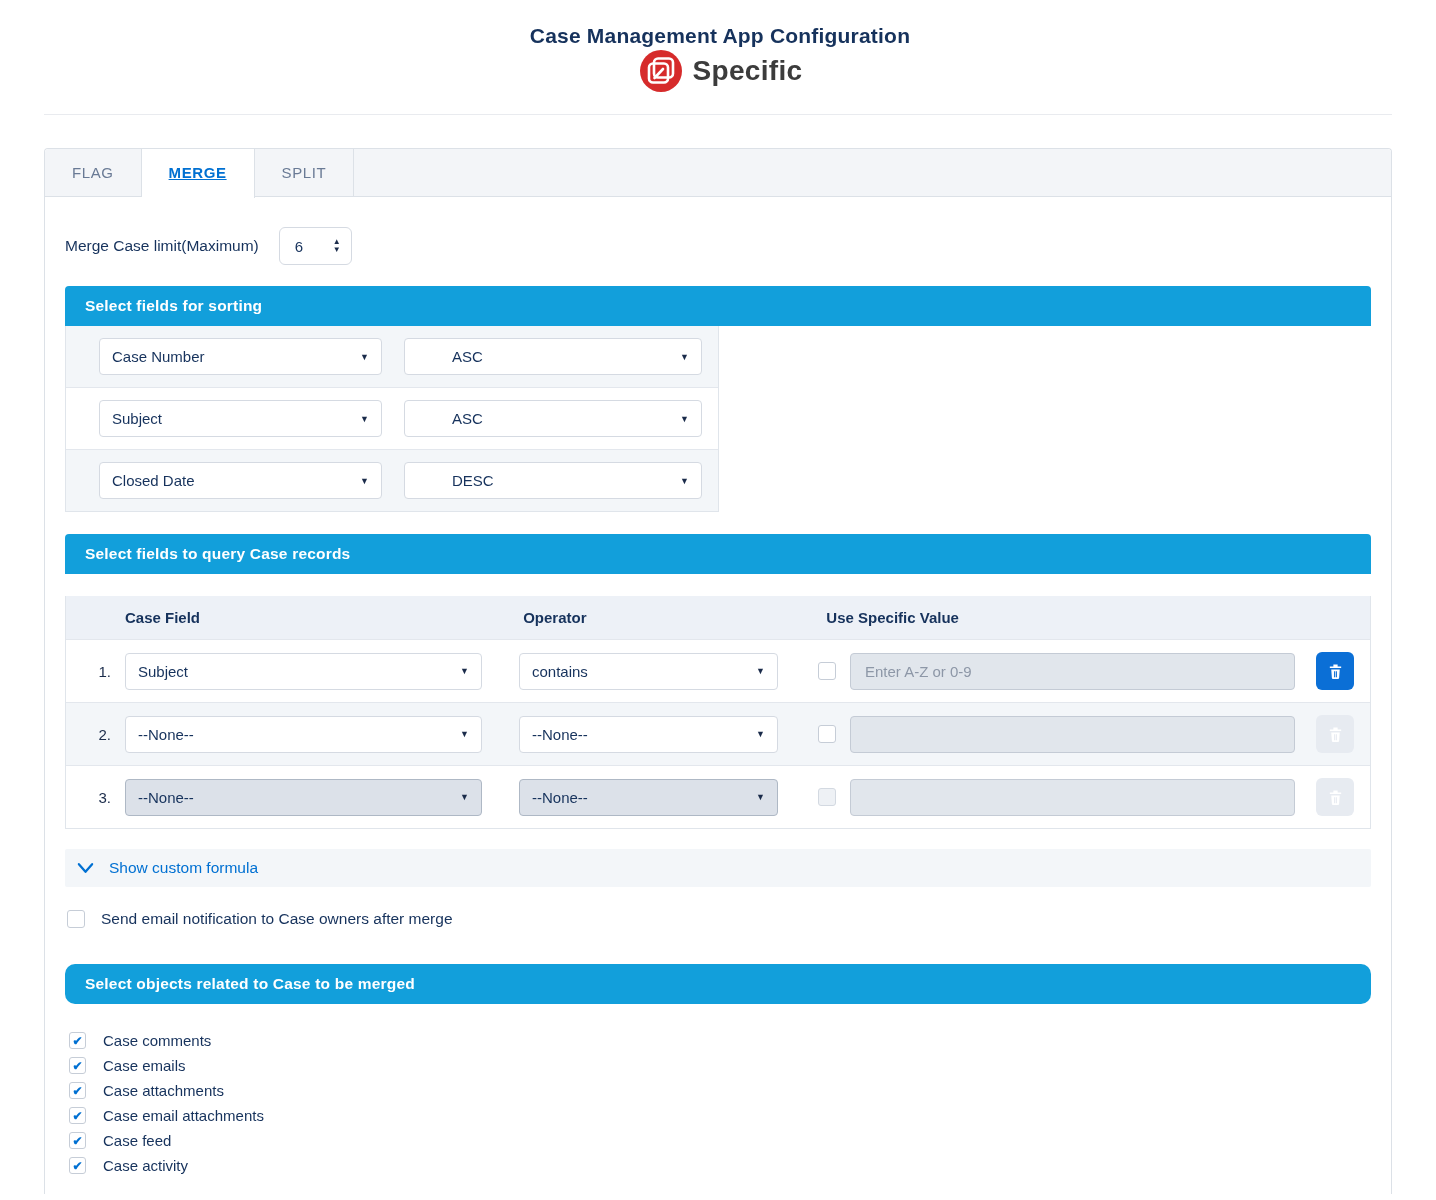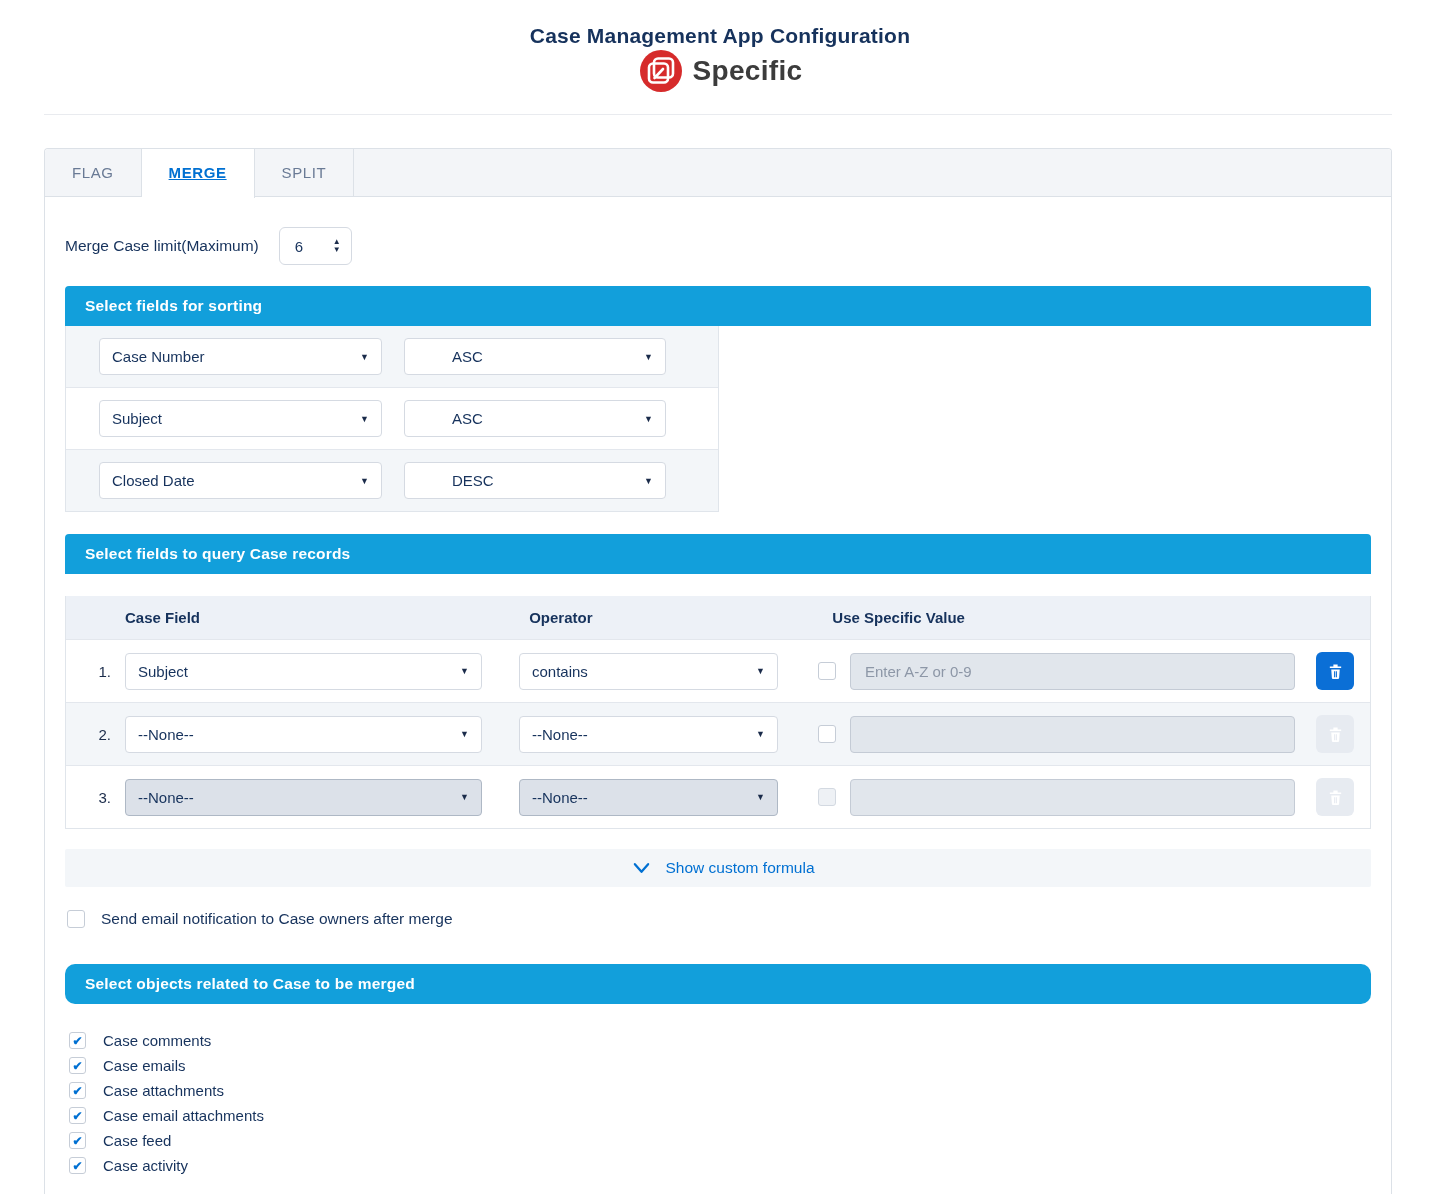--- a/index.html
+++ b/index.html
@@ -43,28 +43,28 @@
   .sort-table { width: 654px; border: 1px solid #e0e5eb; border-top: none; }
   .sort-row { display: flex; align-items: center; gap: 22px; padding: 12px 0 12px 33px;
     border-bottom: 1px solid #e3e7ed; }
   .sort-row:last-child { border-bottom: none; }
   .sort-row:nth-child(odd) { background: #f3f6f9; }
   .sort-row:nth-child(even) { background: #fff; }
   .select-box { height: 37px; background: #fff; border: 1px solid #d5dae2; border-radius: 4px;
     display: flex; align-items: center; justify-content: space-between; padding: 0 12px;
     font-size: 15px; color: #16325c; cursor: pointer; }
   .select-box .caret { font-size: 9px; color: #1a2b4a; }
-  .w-field { width: 283px; } .w-order { width: 262px; padding-left: 47px; }
+  .w-field { width: 283px; } .w-order { width: 298px; padding-left: 47px; }
 
   
   .query-table { margin-top: 22px; border: 1px solid #e0e5eb; border-top: none; }
   .q-colhead { background: #edf1f7; padding: 13px 0 13px 59px; font-size: 15px; font-weight: 700;
     color: #16325c; border-bottom: 1px solid #e3e7ed; }
   .q-colhead .c1 { display: inline-block; width: 394px; }
-  .q-colhead .c2 { display: inline-block; width: 299px; margin-left: 6px; }
+  .q-colhead .c2 { display: inline-block; width: 299px; }
   .q-row { display: flex; align-items: center; padding: 12px 16px 12px 0; border-bottom: 1px solid #e3e7ed; }
   .q-row:last-child { border-bottom: none; }
   .q-row.alt { background: #f3f6f9; }
   .q-num { width: 45px; text-align: right; margin-right: 14px; font-size: 15px; color: #1a2b4a; }
   .q-field { width: 357px; margin-right: 37px; }
   .q-operator { width: 259px; margin-right: 40px; }
   .checkbox { width: 18px; height: 18px; border: 1px solid #c6cdd7; border-radius: 3px;
     background: #fff; display: inline-flex; align-items: center; justify-content: center;
     cursor: pointer; flex: none; }
   .checkbox.dim { background: #eef1f5; border-color: #d3d9e1; }
@@ -73,21 +73,21 @@
     border-radius: 4px; margin-right: 21px; font-size: 15px; color: #16325c; padding: 0 14px;
     font-family: "Liberation Sans", sans-serif; }
   .q-value::placeholder { color: #8d97a7; opacity: 1; }
   .trash-btn { width: 38px; height: 38px; border: none; border-radius: 6px; background: #0b6fd6;
     display: flex; align-items: center; justify-content: center; cursor: pointer; flex: none; }
   .trash-btn.disabled { background: #e7ebf1; cursor: default; }
   .select-box.disabled { background: #dce1e9; border-color: #aeb8c5; cursor: default; }
 
   
   .formula-bar { margin-top: 20px; background: #f3f6f9; border-radius: 2px; height: 38px;
-    display: flex; align-items: center; gap: 15px; padding-left: 12px; cursor: pointer; justify-content: center; }
+    display: flex; align-items: center; gap: 15px; padding-left: 12px; cursor: pointer; }
   .formula-label { color: #0070d2; font-size: 15.5px; }
   .email-row { margin-top: 23px; display: flex; align-items: center; gap: 16px; padding-left: 2px; }
   .email-label { font-size: 15.5px; color: #16325c; }
 
   
   .objects-header { margin-top: 36px; }
   .objects-list { margin-top: 24px; padding-left: 4px; }
   .obj-item { display: flex; align-items: center; gap: 17px; height: 25px; }
   .checkbox.small { width: 17px; height: 17px; }
   .checkmark { color: #0070d2; font-size: 12px; font-weight: 700; line-height: 1; }

